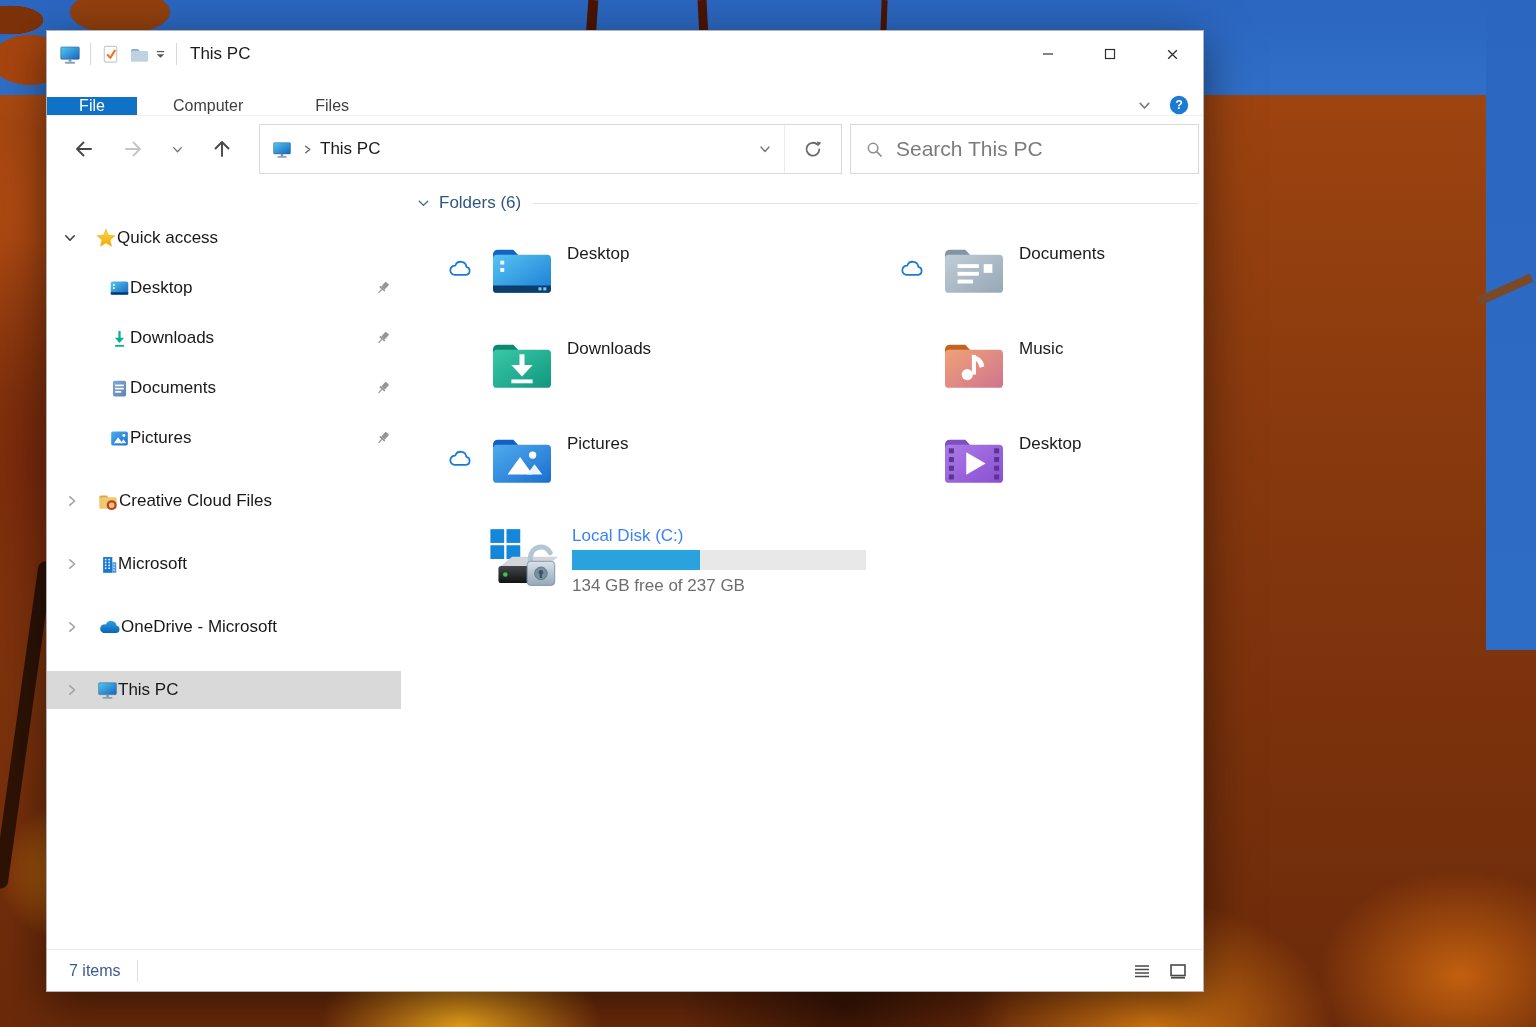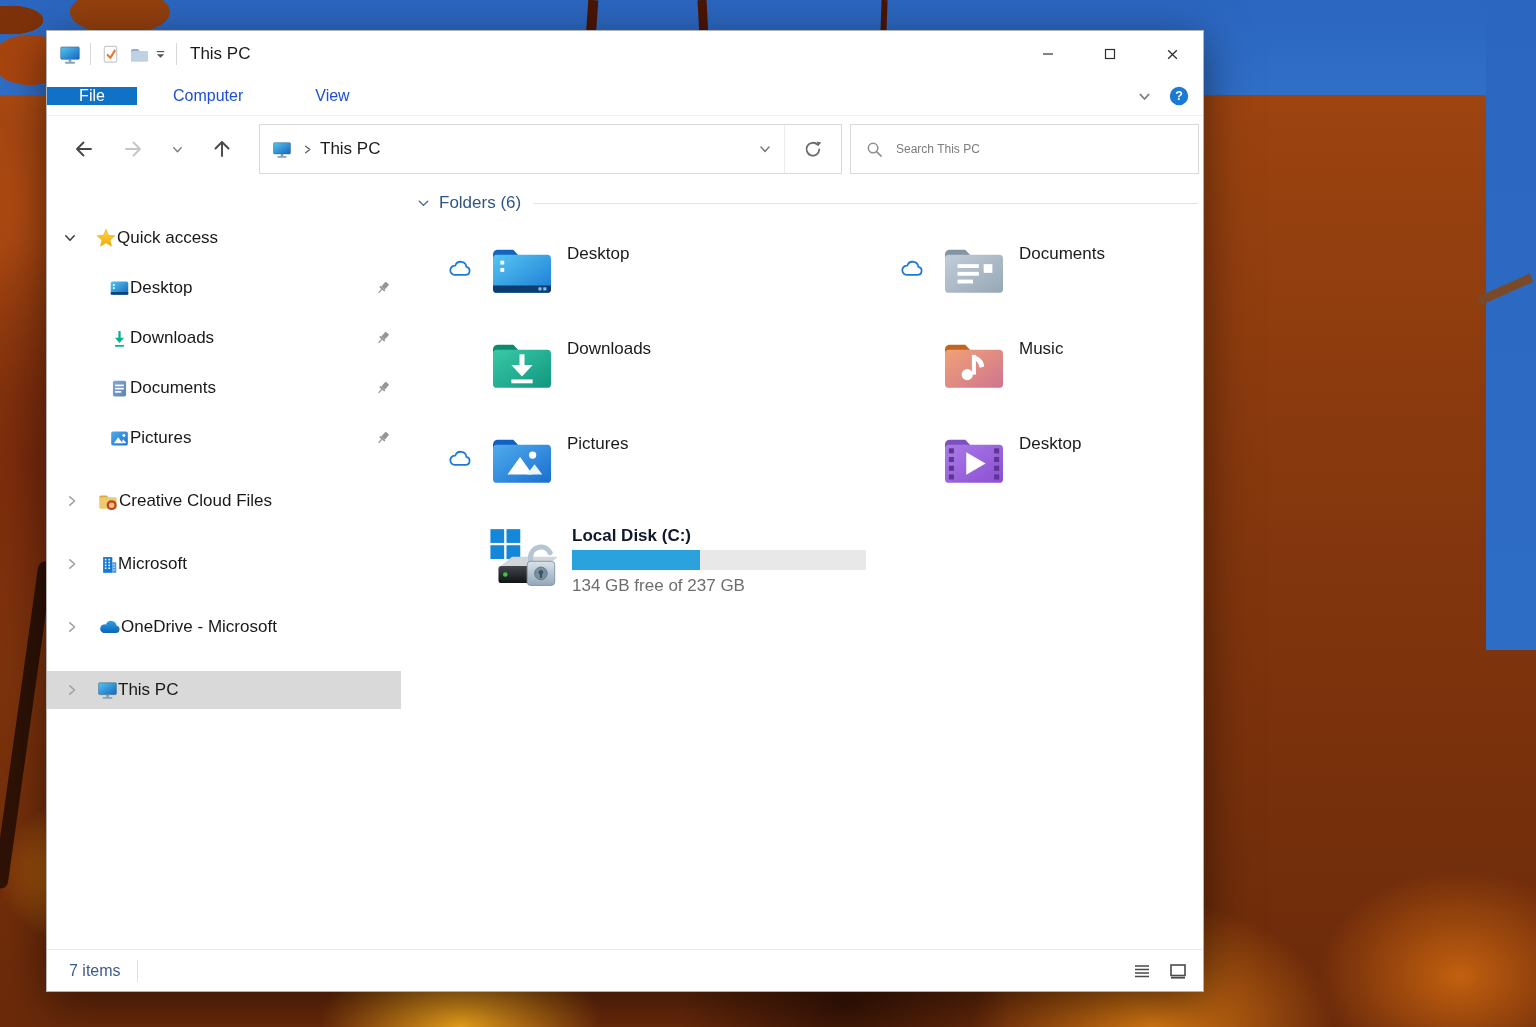--- a/index.html
+++ b/index.html
@@ -37,38 +37,38 @@
     border:1px solid rgba(55,55,55,.38);box-shadow:0 12px 44px rgba(0,0,0,.5);
     display:flex;flex-direction:column;color:#1b1b1b;}
   
   .titlebar{height:46px;display:flex;align-items:center;padding-left:12px;flex:none;}
   .tsep{width:1px;height:22px;background:#d8d8d8;margin:0 9px;flex:none;}
   .qat-btn{display:flex;align-items:center;justify-content:center;}
   .title{font-size:17px;color:#1a1a1a;margin-left:4px;white-space:nowrap;}
   .wincontrols{margin-left:auto;display:flex;height:100%;}
   .wbtn{width:62px;height:100%;display:flex;align-items:center;justify-content:center;}
   
-  .ribbonrow{height:39px;display:flex;align-items:center;border-bottom:1px solid #f0f0f0;flex:none;}
+  .ribbonrow{height:39px;display:flex;align-items:flex-end;border-bottom:1px solid #f0f0f0;flex:none;}
   .rtab-file{width:90px;background:#1072c6;color:#fff;display:flex;align-items:center;justify-content:center;font-size:16px;}
-  .rtab{padding:0 36px;display:flex;align-items:center;font-size:16px;color:#1d4ed8;}
+  .rtab{padding:0 36px;display:flex;align-items:center;font-size:16px;color:#404040;}
   .ribbon-right{margin-left:auto;display:flex;align-items:center;gap:16px;padding-right:14px;}
   
   .navrow{height:66px;display:flex;align-items:center;flex:none;}
   .navbtns{width:212px;display:flex;align-items:center;justify-content:space-evenly;flex:none;}
   .addressbar{flex:1;height:50px;border:1px solid #d9d9d9;background:#fff;display:flex;align-items:center;margin-right:8px;}
   .crumb-ic{margin-left:12px;display:flex;}
   .crumb-chev{margin:0 2px 0 9px;display:flex;}
   .crumb-text{font-size:17px;margin-left:4px;}
   .addr-right{margin-left:auto;display:flex;align-items:center;height:100%;}
   .addr-drop{width:38px;height:100%;display:flex;align-items:center;justify-content:center;}
   .addr-sep{width:1px;height:100%;background:#ececec;}
   .refresh-btn{width:56px;height:100%;display:flex;align-items:center;justify-content:center;}
   .searchbox{width:349px;height:50px;border:1px solid #d9d9d9;background:#fff;display:flex;align-items:center;margin-right:4px;flex:none;}
   .search-ic{margin-left:14px;display:flex;flex:none;}
-  .search-input{flex:1;border:none;outline:none;font-size:12px;font-family:"Liberation Sans",sans-serif;color:#333;padding-left:12px;min-width:0;}
+  .search-input{flex:1;border:none;outline:none;font-size:21px;font-family:"Liberation Sans",sans-serif;color:#333;padding-left:12px;min-width:0;}
   .search-input::placeholder{color:#7c7c7c;}
   
   .content{flex:1;display:flex;min-height:0;}
   .sidebar{width:354px;flex:none;padding-top:31px;overflow:hidden;}
   .srow{height:50px;display:flex;align-items:center;cursor:default;}
   .srow .chev{width:18px;height:18px;margin-left:16px;flex:none;display:flex;align-items:center;justify-content:center;}
   .srow.qroot .chev{margin-left:14px;}
   .srow .sic{margin-left:16px;flex:none;display:flex;}
   .srow .star{margin-left:16px;}
   .srow .slabel{font-size:17px;color:#191919;white-space:nowrap;}
@@ -86,21 +86,21 @@
   .hlabel{margin-left:8px;font-size:17px;color:#2f5683;white-space:nowrap;}
   .hline{flex:1;border-top:1px solid #e2e2e2;margin:0 5px 0 12px;}
   .tiles{display:grid;grid-template-columns:452px 452px;grid-auto-rows:95px;margin-top:23px;margin-left:15px;}
   .tile{display:flex;align-items:flex-start;}
   .cslot{width:58px;height:58px;display:flex;align-items:center;justify-content:center;flex:none;}
   .ficon{width:66px;height:58px;flex:none;display:flex;}
   .fname{margin:5px 0 0 12px;font-size:17px;color:#1b1b1b;}
   .dtile{display:flex;align-items:flex-start;margin:2px 0 0 15px;}
   .dicon{width:74px;height:62px;flex:none;display:flex;margin-top:2px;}
   .dinfo{margin-left:9px;}
-  .dname{font-size:17px;color:#0f172a;font-weight:bold;}
+  .dname{font-size:17px;color:#3b82f6;}
   .dbar{width:294px;height:20px;background:#e8e8e8;margin-top:4px;}
   .dfill{height:100%;background:#2aa2de;}
   .dfree{margin-top:6px;font-size:17px;color:#6e6e6e;}
   
   .statusbar{height:42px;border-top:1px solid #ebebeb;display:flex;align-items:center;padding:0 12px 0 22px;flex:none;}
   .scount{font-size:16px;color:#3d5a8f;white-space:nowrap;}
   .ssep{width:1px;height:22px;background:#e0e0e0;margin-left:16px;}
   .sviews{margin-left:auto;display:flex;gap:10px;}
   .vbtn{width:26px;height:26px;display:flex;align-items:center;justify-content:center;}
 </style>
@@ -431,21 +431,21 @@
           <svg width="13" height="13">
             <use href="#sym-close"></use>
           </svg>
         </span>
     </div>
   </div>
 
   <div class="ribbonrow">
     <div class="rtab-file">File</div>
     <div class="rtab">Computer</div>
-    <div class="rtab">View</div>
+    <div class="rtab">Files</div>
     <div class="ribbon-right">
       <span style="display:flex">
           <svg width="17" height="17">
             <use href="#sym-chev-down-sm"></use>
           </svg>
         </span>
       <span style="display:flex">
           <svg width="20" height="20">
             <use href="#sym-help"></use>
           </svg>

